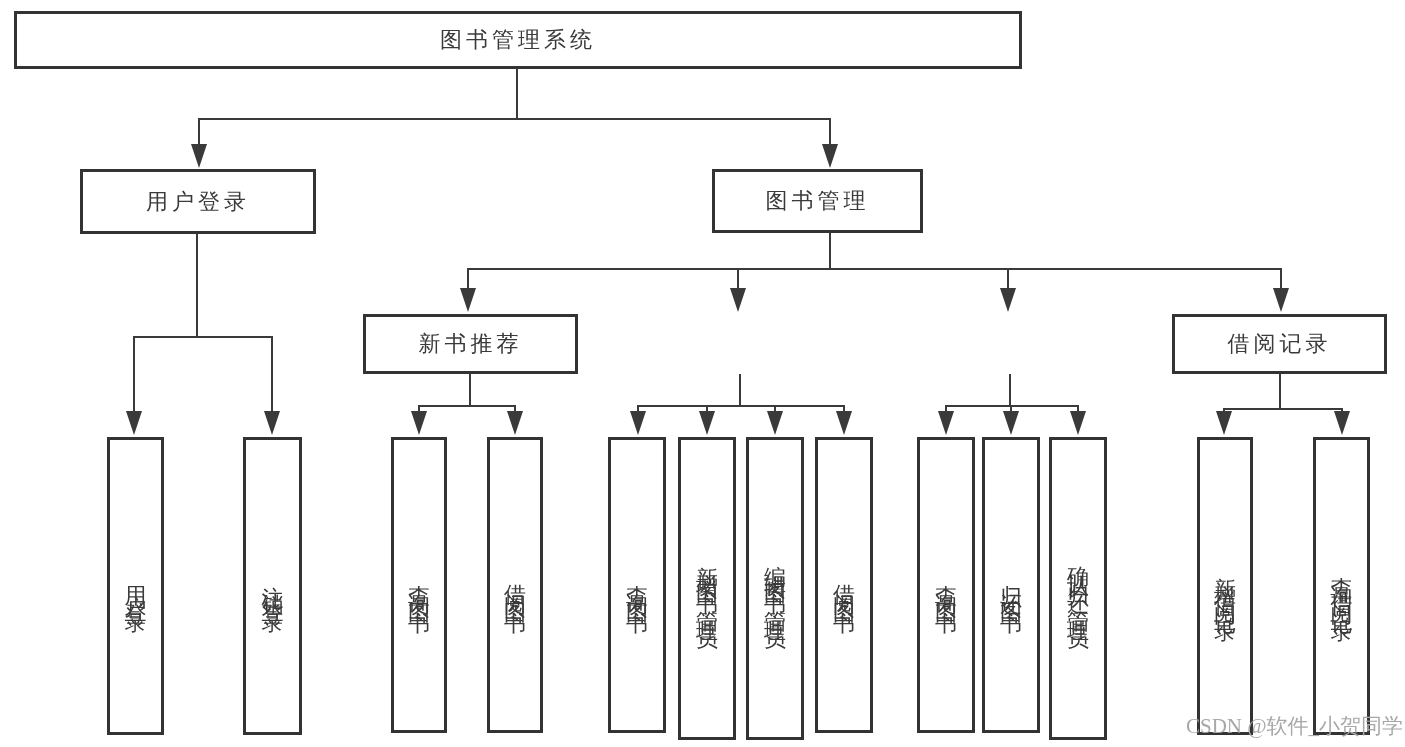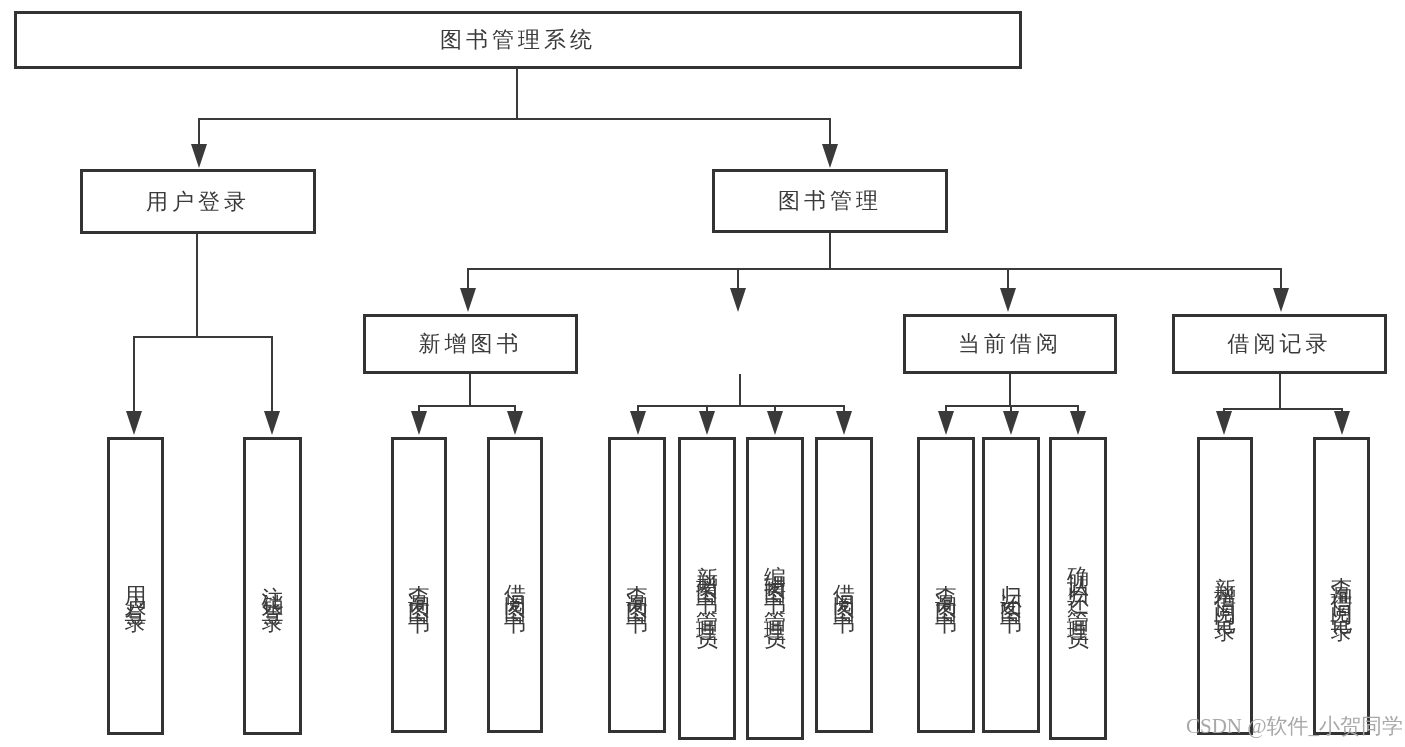--- a/index.html
+++ b/index.html
@@ -71,21 +71,21 @@
   <div class="line" style="left:516px; top:69px; width:2px; height:51px;"></div>
   <div class="line" style="left:198px; top:118px; width:633px; height:2px;"></div>
   <div class="line" style="left:198px; top:120px; width:2px; height:26px;"></div>
   <div class="line" style="left:829px; top:120px; width:2px; height:26px;"></div>
   <div class="arrow" style="left:191px; top:144px;"></div>
   <div class="arrow" style="left:822px; top:144px;"></div>
 
   <div class="box" style="left:80px; top:169px; width:236px; height:65px;">
     <span class="hlabel">用户登录</span>
   </div>
-  <div class="box" style="left:712px; top:169px; width:236px; height:64px;">
+  <div class="box" style="left:712px; top:169px; width:211px; height:64px;">
     <span class="hlabel">图书管理</span>
   </div>
 
   <div class="line" style="left:196px; top:234px; width:2px; height:103px;"></div>
   <div class="line" style="left:133px; top:336px; width:140px; height:2px;"></div>
   <div class="line" style="left:133px; top:338px; width:2px; height:74px;"></div>
   <div class="line" style="left:271px; top:338px; width:2px; height:74px;"></div>
   <div class="arrow" style="left:126px; top:411px;"></div>
   <div class="arrow" style="left:264px; top:411px;"></div>
 
@@ -94,24 +94,21 @@
   <div class="line" style="left:467px; top:270px; width:2px; height:18px;"></div>
   <div class="line" style="left:737px; top:270px; width:2px; height:18px;"></div>
   <div class="line" style="left:1007px; top:270px; width:2px; height:18px;"></div>
   <div class="line" style="left:1280px; top:270px; width:2px; height:18px;"></div>
   <div class="arrow" style="left:460px; top:288px;"></div>
   <div class="arrow" style="left:730px; top:288px;"></div>
   <div class="arrow" style="left:1000px; top:288px;"></div>
   <div class="arrow" style="left:1273px; top:288px;"></div>
 
   <div class="box" style="left:363px; top:314px; width:215px; height:60px;">
-    <span class="hlabel">新增图书</span>
-  </div>
-  <div class="box" style="left:903px; top:314px; width:214px; height:60px;">
-    <span class="hlabel">当前借阅</span>
+    <span class="hlabel">新书推荐</span>
   </div>
   <div class="box" style="left:1172px; top:314px; width:215px; height:60px;">
     <span class="hlabel">借阅记录</span>
   </div>
 
   <div class="line" style="left:469px; top:374px; width:2px; height:32px;"></div>
   <div class="line" style="left:418px; top:405px; width:98px; height:2px;"></div>
   <div class="line" style="left:418px; top:406px; width:2px; height:6px;"></div>
   <div class="line" style="left:514px; top:406px; width:2px; height:6px;"></div>
   <div class="arrow" style="left:411px; top:411px;"></div>

